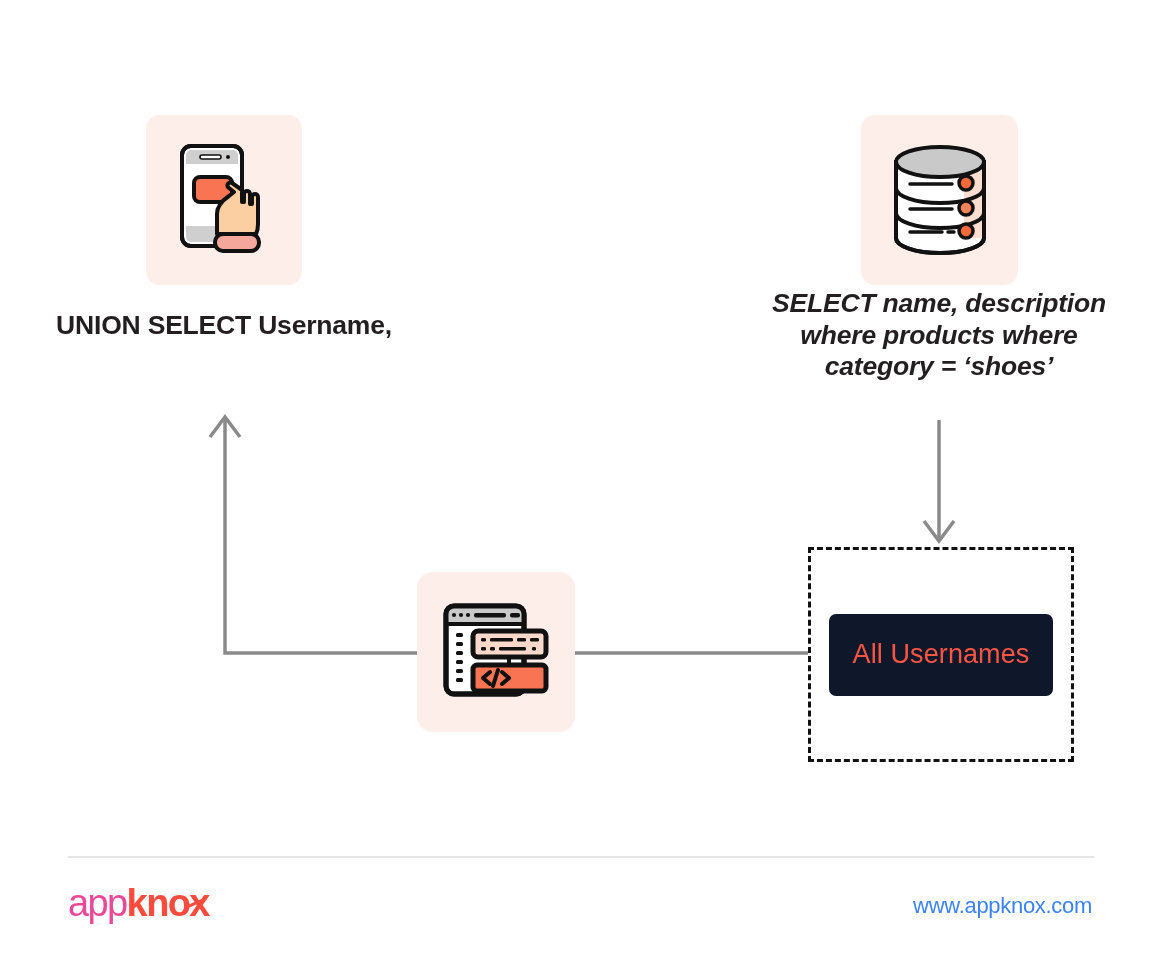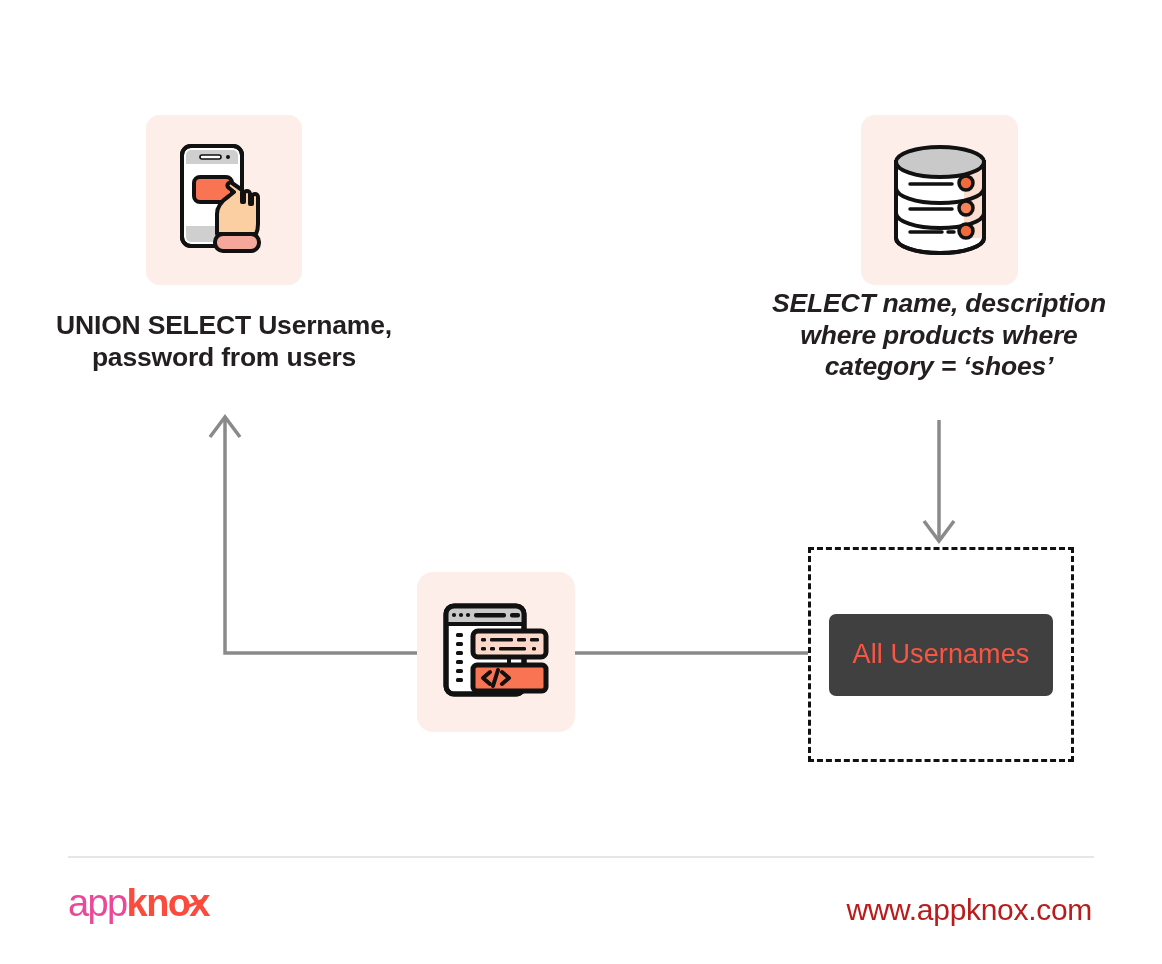--- a/index.html
+++ b/index.html
@@ -68,21 +68,21 @@
     width: 266px; height: 215px;
     border: 3px dashed #111111;
     box-sizing: border-box;
     display: flex;
     flex-direction: column;
     justify-content: center;
     gap: 7px;
     padding: 0 18px;
   }
   .result-card {
-    background: #404040;
+    background: #0f172a;
     border-radius: 7px;
     height: 82px;
     display: flex;
     align-items: center;
     justify-content: center;
     color: #fa5543;
     font-size: 27px;
     font-weight: normal;
     letter-spacing: 0.1px;
   }
@@ -116,22 +116,22 @@
     right: 2px;
     top: 50%;
     width: 22px;
     height: 3px;
     background: #fa4b3c;
     transform: translateY(-50%) rotate(-24deg);
   }
   #site-url {
     position: absolute;
     right: 70px; top: 893px;
-    font-size: 30px;
-    color: #b91c1c;
+    font-size: 22px;
+    color: #3b82f6;
     letter-spacing: -0.3px;
     white-space: nowrap;
   }
 </style>
 </head>
 <body>
 
 <div id="canvas">
 
   <svg id="connectors" viewBox="0 0 1162 964" width="1162" height="964" aria-hidden="true">
@@ -242,21 +242,20 @@
       <rect x="33" y="63" width="73" height="26" rx="4" fill="#f97452" stroke="#111111" stroke-width="5"></rect>
 
       <path d="M 50 70 L 43 76 L 50 82" fill="none" stroke="#111111" stroke-width="4" stroke-linecap="round" stroke-linejoin="round"></path>
       <path d="M 62 70 L 69 76 L 62 82" fill="none" stroke="#111111" stroke-width="4" stroke-linecap="round" stroke-linejoin="round"></path>
       <path d="M 58 68 L 53 84" fill="none" stroke="#111111" stroke-width="4" stroke-linecap="round"></path>
     </svg>
   </div>
 
   <div class="caption" id="caption-left">
     <div>UNION SELECT Username,</div>
-    <div>password from users</div>
   </div>
 
   <div class="caption" id="caption-right">
     <div>SELECT name, description</div>
     <div>where products where</div>
     <div>category = ‘shoes’</div>
   </div>
 
   <div id="result-box">
     <div class="result-card">All Usernames</div>

